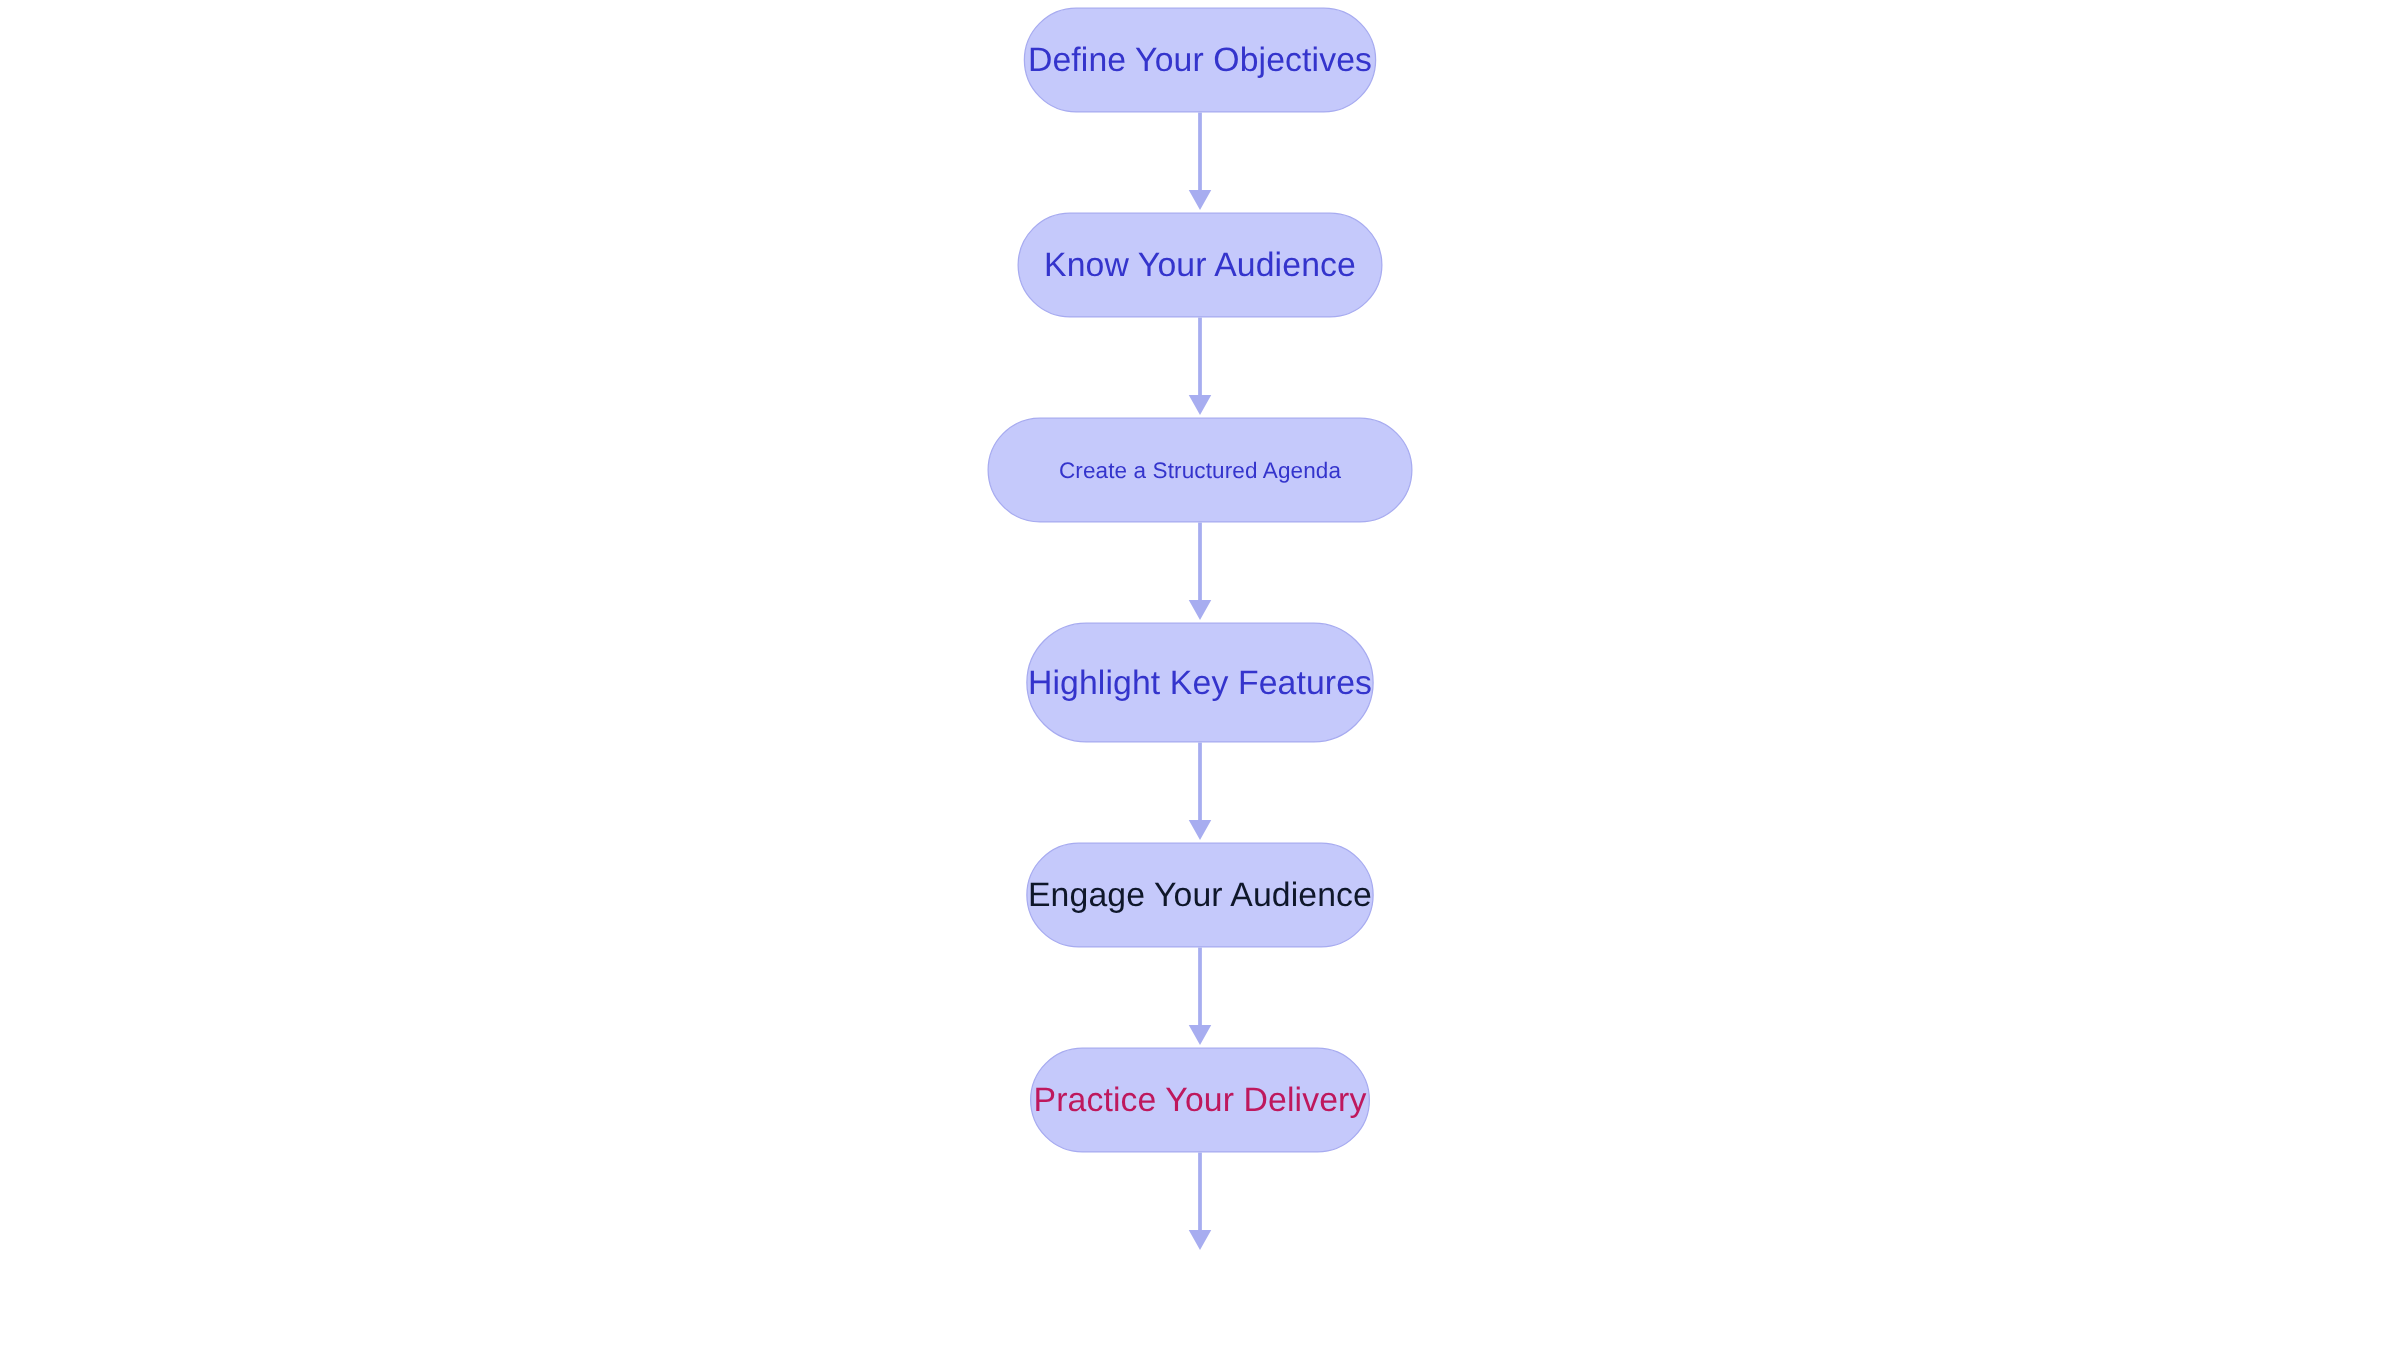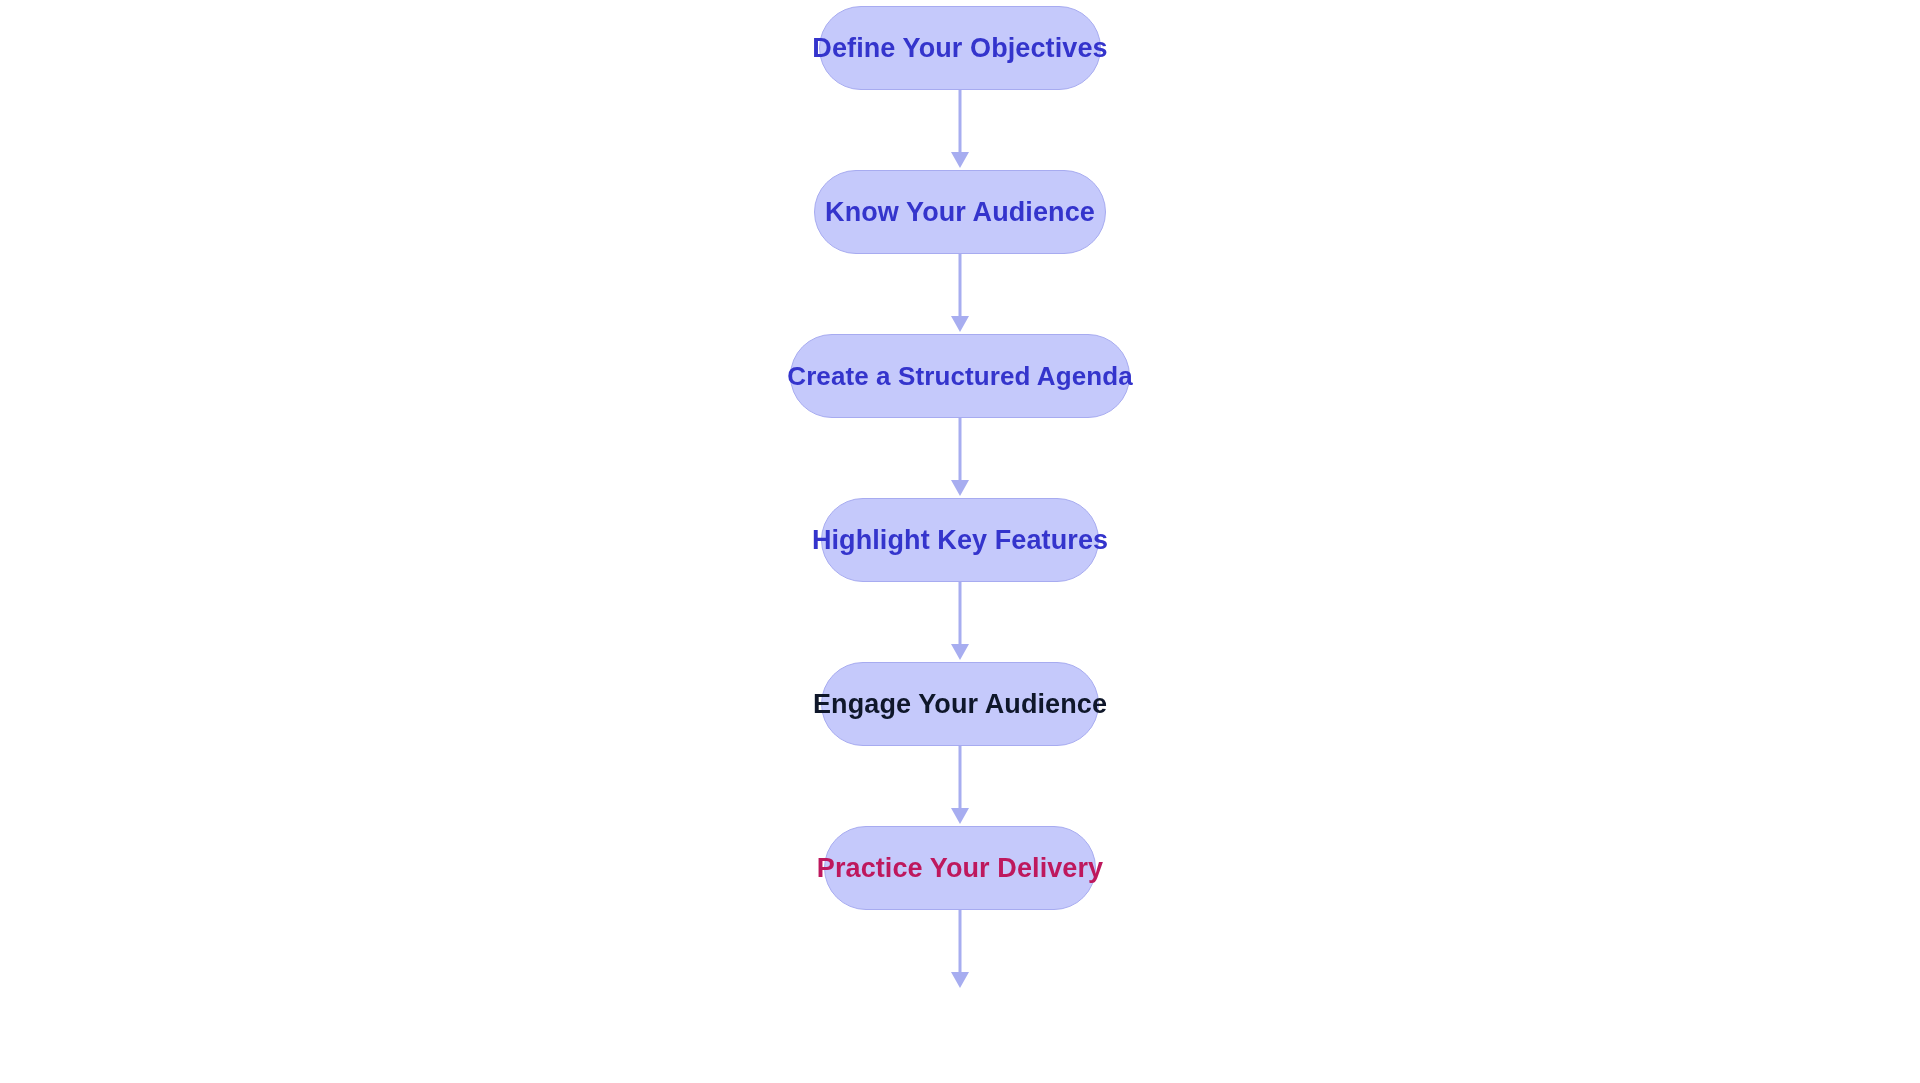--- a/index.html
+++ b/index.html
@@ -45,21 +45,21 @@
     justify-content: center;
     flex: 0 0 auto;
   }
 
   .flow-node-label {
     font-size: 27px;
     line-height: 1;
     color: #3434cc;
     letter-spacing: 0.1px;
     white-space: nowrap;
-    font-weight: 700;
+    font-weight: 400;
   }
 
   .flow-connector {
     flex: 0 0 auto;
     width: 26px;
     height: 80px;
     position: relative;
   }
   .flow-connector .conn-line {
     position: absolute;
@@ -97,27 +97,27 @@
         <div class="conn-arrow" style="border-top-color: rgb(167, 173, 240);"></div>
       </div>
       <div class="flow-node" style="width: 292px; height: 84px; background: rgb(197, 201, 251); border-color: rgb(167, 171, 240);">
         <span class="flow-node-label" style="color: rgb(52, 52, 204); font-size: 27px;">Know Your Audience</span>
       </div>
       <div class="flow-connector">
         <div class="conn-line" style="background: rgb(167, 173, 240); width: 3px;"></div>
         <div class="conn-arrow" style="border-top-color: rgb(167, 173, 240);"></div>
       </div>
       <div class="flow-node" style="width: 340px; height: 84px; background: rgb(197, 201, 251); border-color: rgb(167, 171, 240);">
-        <span class="flow-node-label" style="color: rgb(52, 52, 204); font-size: 26px;">Create a Structured Agenda</span>
+        <span class="flow-node-label" style="color: rgb(52, 52, 204); font-size: 18px;">Create a Structured Agenda</span>
       </div>
       <div class="flow-connector">
         <div class="conn-line" style="background: rgb(167, 173, 240); width: 3px;"></div>
         <div class="conn-arrow" style="border-top-color: rgb(167, 173, 240);"></div>
       </div>
-      <div class="flow-node" style="width: 278px; height: 84px; background: rgb(197, 201, 251); border-color: rgb(167, 171, 240);">
+      <div class="flow-node" style="width: 278px; height: 96px; background: rgb(197, 201, 251); border-color: rgb(167, 171, 240);">
         <span class="flow-node-label" style="color: rgb(52, 52, 204); font-size: 27px;">Highlight Key Features</span>
       </div>
       <div class="flow-connector">
         <div class="conn-line" style="background: rgb(167, 173, 240); width: 3px;"></div>
         <div class="conn-arrow" style="border-top-color: rgb(167, 173, 240);"></div>
       </div>
       <div class="flow-node" style="width: 278px; height: 84px; background: rgb(197, 201, 251); border-color: rgb(167, 171, 240);">
         <span class="flow-node-label" style="color: #0f172a; font-size: 27px;">Engage Your Audience</span>
       </div>
       <div class="flow-connector">

